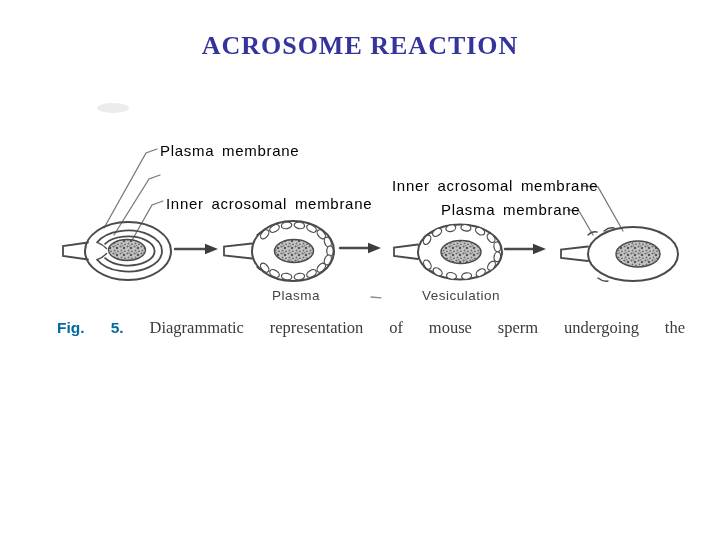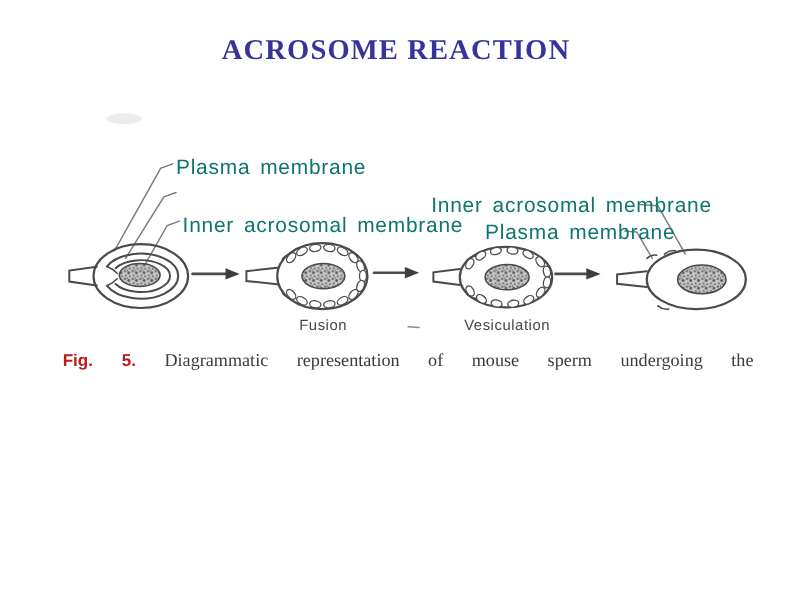--- a/index.html
+++ b/index.html
@@ -2,27 +2,27 @@
 <html><head>
 <meta charset="utf-8">
 <style>
   html,body{margin:0;padding:0;background:#ffffff;}
   .slide{position:relative;width:720px;height:540px;background:#ffffff;overflow:hidden;
          font-family:"Liberation Sans",sans-serif;}
   .title{position:absolute;top:31px;left:0;right:0;text-align:center;
          font-family:"Liberation Serif",serif;font-weight:bold;font-size:26px;
          letter-spacing:1px;color:#34349C;}
   .diagram-svg{position:absolute;left:0;top:0;width:720px;height:540px;}
-  .lbl{position:absolute;font-size:19px;color:#0f766e;letter-spacing:0.7px;
+  .lbl{position:absolute;font-size:15px;color:#000000;letter-spacing:0.7px;
        word-spacing:3px;white-space:nowrap;}
   .stage{font-size:13.5px;letter-spacing:0.5px;color:#444;}
   .caption{position:absolute;left:57px;top:317px;width:628px;
            font-family:"Liberation Serif",serif;font-size:16.5px;color:#3b3b3b;}
   .cap-line{text-align:justify;text-align-last:justify;line-height:22px;}
-  .fig-label{font-family:"Liberation Sans",sans-serif;font-weight:700;font-size:15.5px;color:#b91c1c;}
+  .fig-label{font-family:"Liberation Sans",sans-serif;font-weight:700;font-size:15.5px;color:#0369a1;}
   .ref-italic{font-style:italic;}
 </style>
 </head>
 <body>
 
 <div class="slide">
 
   <div class="title">ACROSOME REACTION</div>
 
   <svg class="diagram-svg" viewBox="0 0 720 540" xmlns="http://www.w3.org/2000/svg">
@@ -134,20 +134,20 @@
 
       <line x1="371" y1="297" x2="381" y2="297.8" stroke="#8a8a8a" stroke-width="1.3"></line>
     </g>
   </svg>
 
   <span class="lbl" style="left:160px;top:142px;">Plasma membrane</span>
   <span class="lbl" style="left:166px;top:195px;">Inner acrosomal membrane</span>
   <span class="lbl" style="left:392px;top:177px;">Inner acrosomal membrane</span>
   <span class="lbl" style="left:441px;top:201px;">Plasma membrane</span>
 
-  <span class="lbl stage" style="left:272px;top:288px;">Fusion</span>
+  <span class="lbl stage" style="left:272px;top:288px;">Plasma</span>
   <span class="lbl stage" style="left:422px;top:288px;">Vesiculation</span>
 
   <div class="caption">
     <div class="cap-line"><span class="fig-label">Fig. 5.</span> <span>Diagrammatic representation of mouse sperm undergoing the</span></div>
   </div>
 
 </div>
 
 </body></html>

